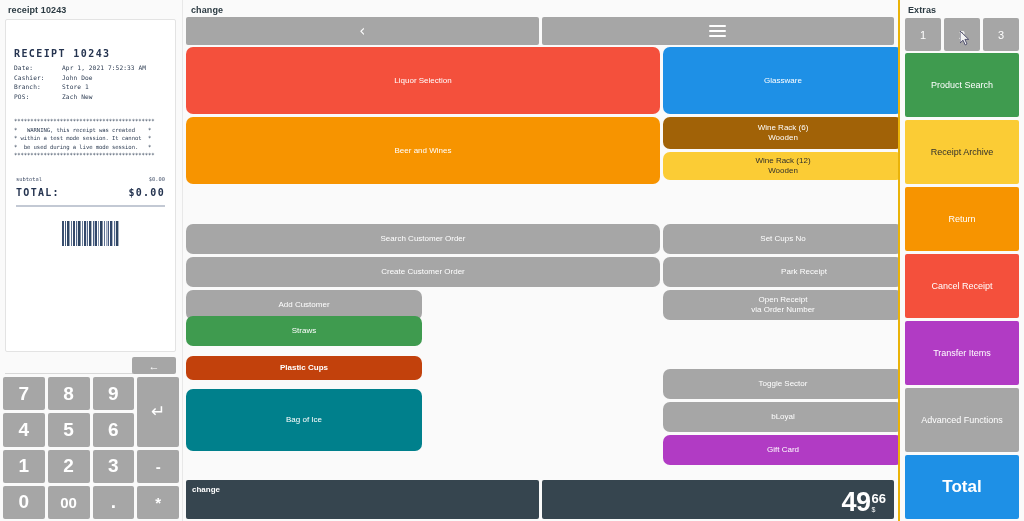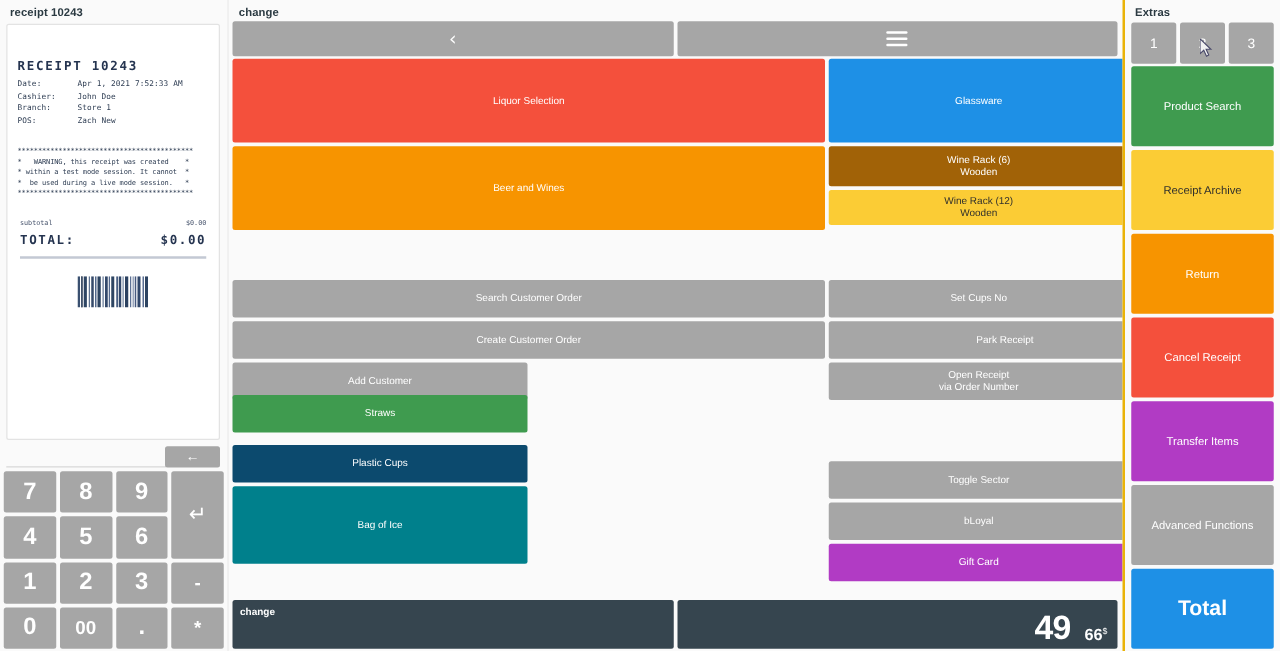--- a/index.html
+++ b/index.html
@@ -212,21 +212,21 @@
 
   .prod-grid {
     position: absolute;
     left: 3px;
     top: 47px;
     right: 4px;
     height: 140px;
   }
   .btn {
     position: absolute;
-    border-radius: 2px;
+    border-radius: 7px;
     box-sizing: border-box;
     display: flex;
     align-items: center;
     justify-content: center;
     text-align: center;
     color: #ffffff;
     font-size: 8px;
     line-height: 10px;
     padding: 2px;
     user-select: none;
@@ -279,23 +279,23 @@
     color: #ffffff;
   }
   .amt-whole {
     font-size: 27px;
     font-weight: bold;
     line-height: 27px;
     letter-spacing: -0.5px;
   }
   .amt-side {
     display: flex;
-    flex-direction: row;
+    flex-direction: column;
     align-items: flex-start;
-    margin-left: 11px;
+    margin-left: 1px;
     margin-bottom: 2px;
   }
   .amt-cents {
     font-size: 13px;
     font-weight: bold;
     line-height: 13px;
   }
   .amt-cur {
     font-size: 7px;
     line-height: 8px;
@@ -484,21 +484,21 @@
         <div class="btn" style="left: 477px; top: 70px; width: 240px; height: 32px; background: #a16207; white-space: pre-line;">Wine Rack (6)
 Wooden</div>
         <div class="btn dark-text" style="left: 477px; top: 105px; width: 240px; height: 28px; background: rgb(251, 204, 53); white-space: pre-line;">Wine Rack (12)
 Wooden</div>
       </div>
     <div class="func-grid">
         <div class="btn" style="left: 0px; top: 0px; width: 474px; height: 30px; background: rgb(166, 166, 166); white-space: pre-line;">Search Customer Order</div>
         <div class="btn" style="left: 0px; top: 33px; width: 474px; height: 30px; background: rgb(166, 166, 166); white-space: pre-line;">Create Customer Order</div>
         <div class="btn" style="left: 0px; top: 66px; width: 236px; height: 30px; background: rgb(166, 166, 166); white-space: pre-line;">Add Customer</div>
         <div class="btn" style="left: 0px; top: 92px; width: 236px; height: 30px; background: rgb(63, 155, 79); white-space: pre-line;">Straws</div>
-        <div class="btn" style="left: 0px; top: 132px; width: 236px; height: 30px; background: #0c4a6e; white-space: pre-line;">Plastic Cups</div>
+        <div class="btn" style="left: 0px; top: 132px; width: 236px; height: 24px; background: #c2410c; white-space: pre-line; font-weight: bold;">Plastic Cups</div>
         <div class="btn" style="left: 0px; top: 165px; width: 236px; height: 62px; background: rgb(0, 128, 140); white-space: pre-line;">Bag of Ice</div>
         <div class="btn" style="left: 477px; top: 0px; width: 240px; height: 30px; background: rgb(166, 166, 166); white-space: pre-line;">Set Cups No</div>
         <div class="btn" style="left: 477px; top: 33px; width: 240px; height: 30px; background: rgb(166, 166, 166); white-space: pre-line; padding-left: 44px;">Park Receipt</div>
         <div class="btn" style="left: 477px; top: 66px; width: 240px; height: 30px; background: rgb(166, 166, 166); white-space: pre-line;">Open Receipt
 via Order Number</div>
         <div class="btn" style="left: 477px; top: 145px; width: 240px; height: 30px; background: rgb(166, 166, 166); white-space: pre-line;">Toggle Sector</div>
         <div class="btn" style="left: 477px; top: 178px; width: 240px; height: 30px; background: rgb(166, 166, 166); white-space: pre-line;">bLoyal</div>
         <div class="btn" style="left: 477px; top: 211px; width: 240px; height: 30px; background: rgb(177, 59, 196); white-space: pre-line;">Gift Card</div>
       </div>
 

